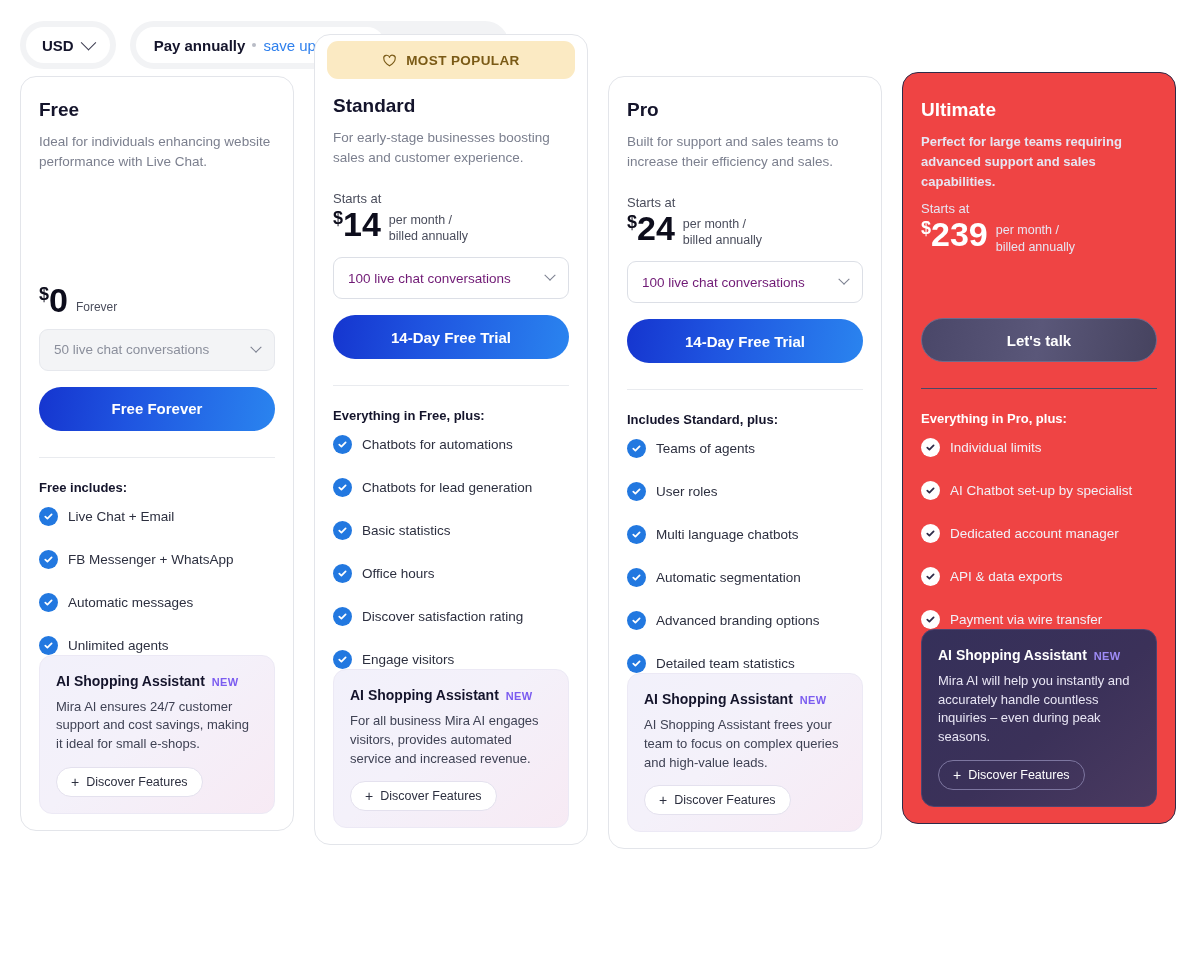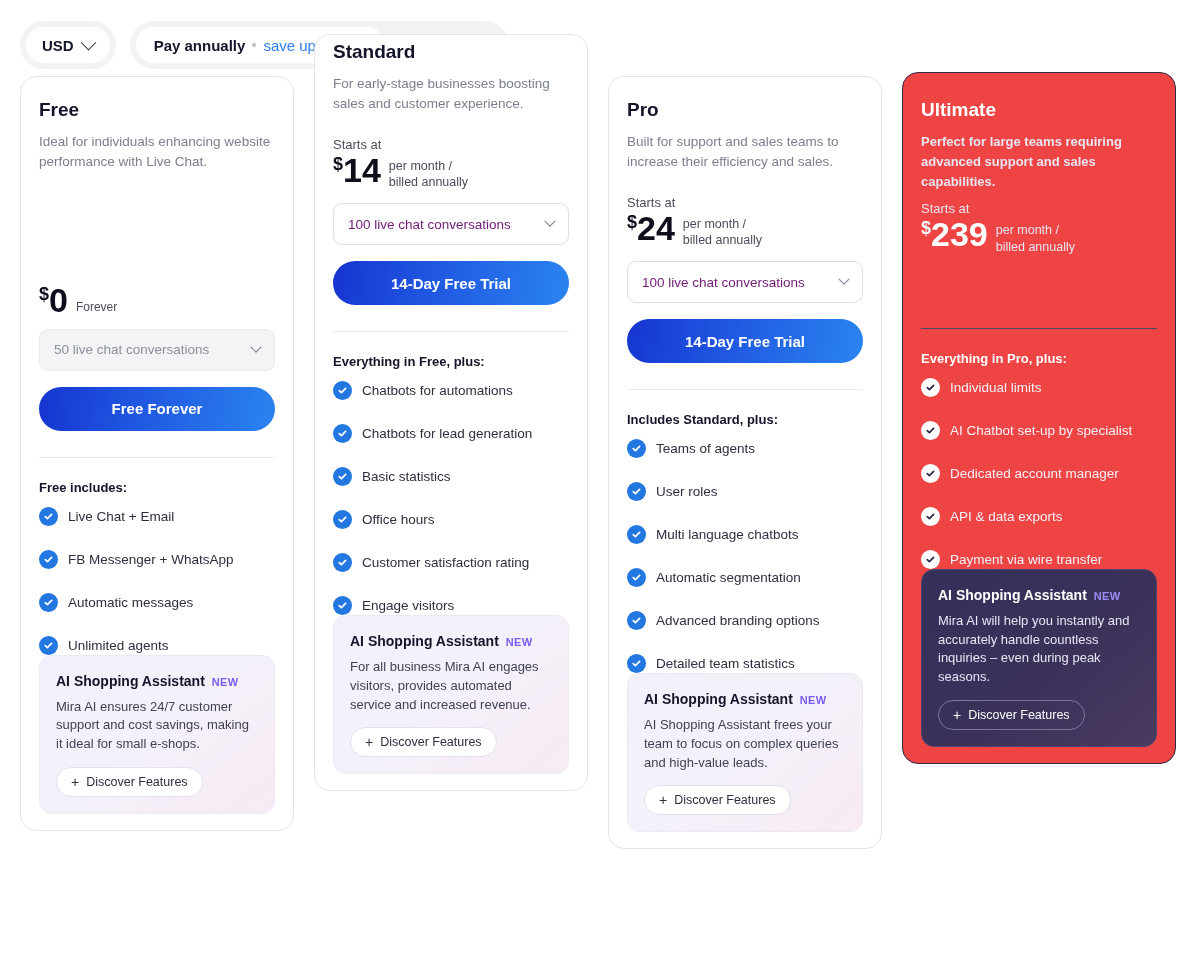--- a/index.html
+++ b/index.html
@@ -406,20 +406,26 @@
       </div>
       <div class="promo-text">Mira AI ensures 24/7 customer support and cost savings, making it ideal for small e-shops.</div>
       <button class="promo-btn">
         <span class="plus">+</span>
         <span>Discover Features</span>
       </button>
     </div>
   </div>
 
   <div class="card popular">
+    <div class="banner">
+      <svg class="heart" viewBox="0 0 24 24">
+          <path d="M12 20.5 C6 16.5 3 13 3 9.5 A4.5 4.5 0 0 1 12 7 A4.5 4.5 0 0 1 21 9.5 C21 13 18 16.5 12 20.5 Z" fill="none" stroke="#7a5a16" stroke-width="1.8" stroke-linejoin="round"></path>
+        </svg>
+      <span>MOST POPULAR</span>
+    </div>
 
     <div class="plan-name">Standard</div>
     <div class="plan-desc">For early-stage businesses boosting sales and customer experience.</div>
 
     <div class="price-block">
       <div class="starts-at">Starts at</div>
       <div class="price-row">
         <div class="price-amount">
           <span class="cur">$</span>
           <span>14</span>
@@ -470,21 +476,21 @@
             </svg>
           </span>
         <span class="feat-label">Office hours</span>
       </li>
       <li class="feat-item">
         <span class="check">
             <svg viewBox="0 0 12 12">
               <path d="M2.5 6.2 L4.8 8.4 L9.4 3.6" fill="none" stroke-width="1.9" stroke-linecap="round" stroke-linejoin="round"></path>
             </svg>
           </span>
-        <span class="feat-label">Customer satisfaction rating</span>
+        <span class="feat-label">Discover satisfaction rating</span>
       </li>
       <li class="feat-item">
         <span class="check">
             <svg viewBox="0 0 12 12">
               <path d="M2.5 6.2 L4.8 8.4 L9.4 3.6" fill="none" stroke-width="1.9" stroke-linecap="round" stroke-linejoin="round"></path>
             </svg>
           </span>
         <span class="feat-label">Engage visitors</span>
       </li>
     </ul>
@@ -601,20 +607,21 @@
         <div class="price-amount">
           <span class="cur">$</span>
           <span>239</span>
         </div>
         <div class="price-note" style="white-space:pre-line">per month /
 billed annually</div>
       </div>
       <div style="height:46px"></div>
     </div>
 
+    <button class="cta dark-cta">Let's talk</button>
 
     <div class="divider"></div>
     <div class="feat-title">Everything in Pro, plus:</div>
     <ul class="feat-list">
       <li class="feat-item">
         <span class="check">
             <svg viewBox="0 0 12 12">
               <path d="M2.5 6.2 L4.8 8.4 L9.4 3.6" fill="none" stroke-width="1.9" stroke-linecap="round" stroke-linejoin="round"></path>
             </svg>
           </span>

